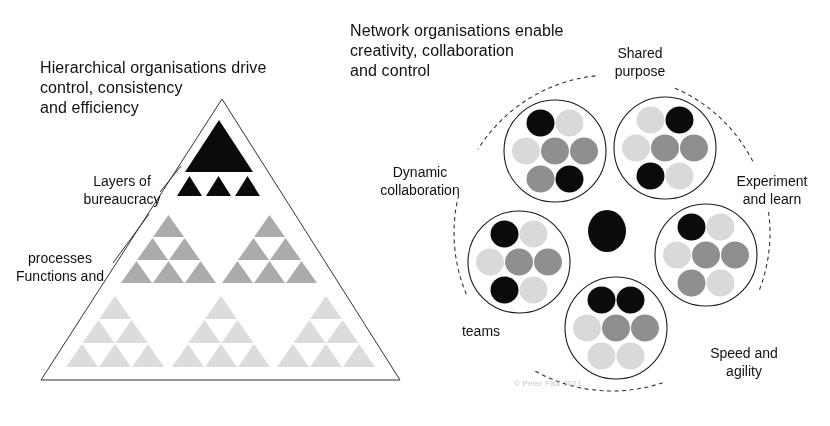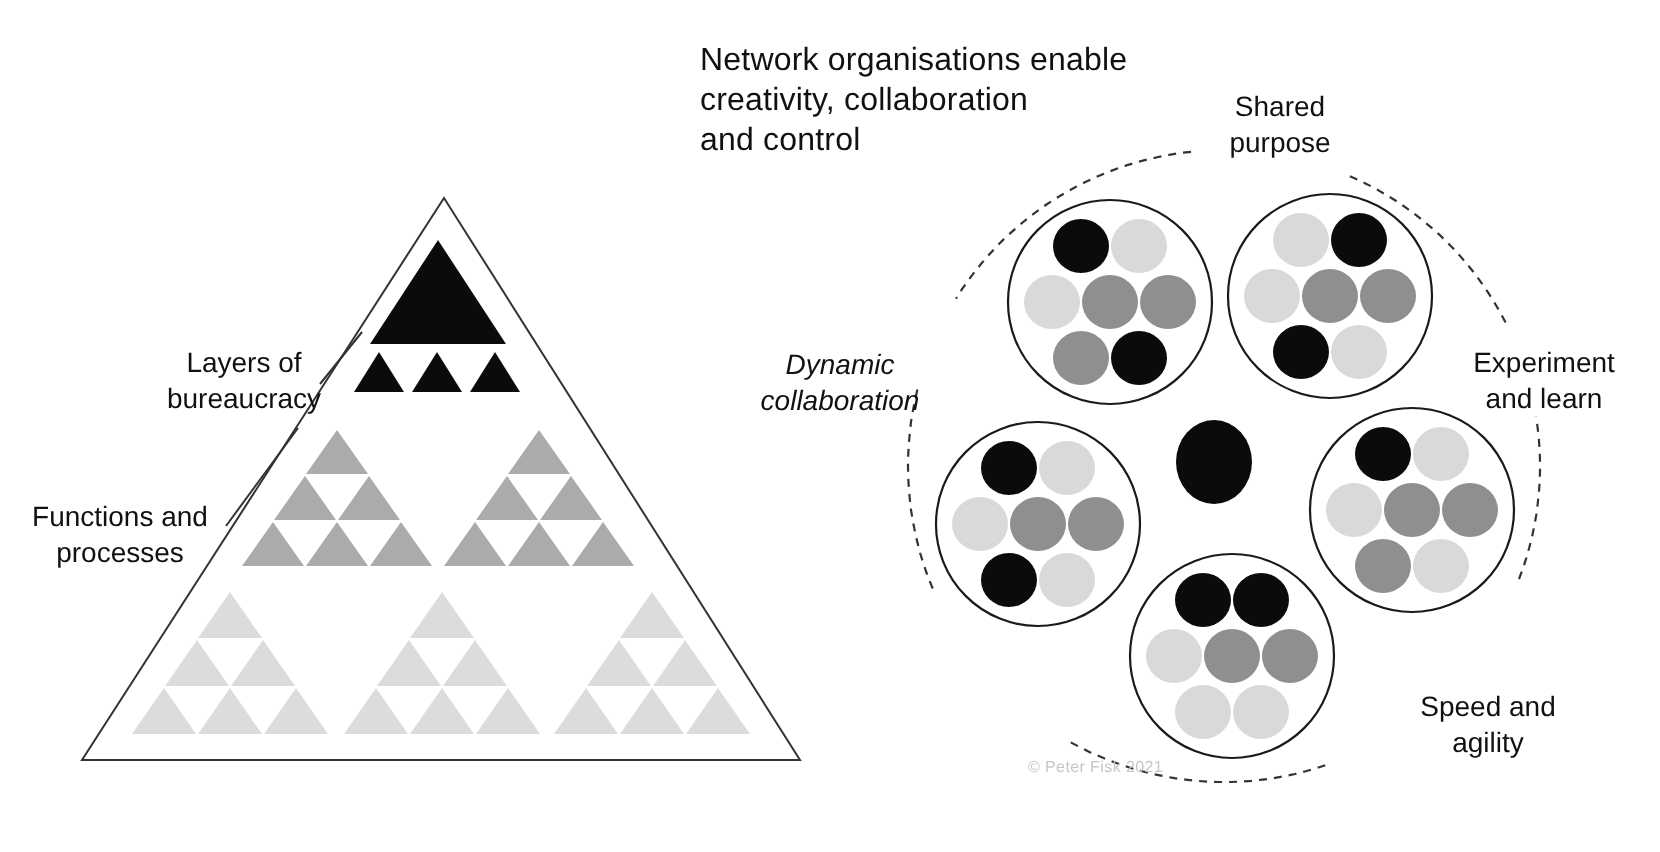--- a/index.html
+++ b/index.html
@@ -97,53 +97,59 @@
       <ellipse cx="601.5" cy="300" rx="14" ry="13.5" fill="#0b0b0b"></ellipse>
       <ellipse cx="630.5" cy="300" rx="14" ry="13.5" fill="#0b0b0b"></ellipse>
       <ellipse cx="587" cy="328" rx="14" ry="13.5" fill="#d9d9d9"></ellipse>
       <ellipse cx="616" cy="328" rx="14" ry="13.5" fill="#8f8f8f"></ellipse>
       <ellipse cx="645" cy="328" rx="14" ry="13.5" fill="#8f8f8f"></ellipse>
       <ellipse cx="601.5" cy="356" rx="14" ry="13.5" fill="#d9d9d9"></ellipse>
       <ellipse cx="630.5" cy="356" rx="14" ry="13.5" fill="#d9d9d9"></ellipse>
       <ellipse cx="607" cy="231" rx="19" ry="21" fill="#0b0b0b"></ellipse>
     </svg>
 
+  <div class="heading" style="left:40px;top:58px;">
+    <div><b>Hierarchical</b><span> organisations drive</span></div>
+    <div>control, consistency</div>
+    <div>and efficiency</div>
+  </div>
 
   <div class="heading" style="left:350px;top:21px;">
     <div><b>Network</b><span> organisations enable</span></div>
     <div>creativity, collaboration</div>
     <div>and control</div>
   </div>
 
   <div class="lbl" style="left:122px;top:172px;">
     <div>Layers of</div>
     <div>bureaucracy</div>
   </div>
 
   <div class="lbl" style="left:60px;top:249px;">
+    <div>processes</div>
     <div>Functions and</div>
-    <div>processes</div>
   </div>
 
   <div class="lbl" style="left:640px;top:44px;">
     <div>Shared</div>
     <div>purpose</div>
   </div>
 
-  <div class="lbl" style="left:420px;top:173px;font-style:italic;">
+  <div class="lbl" style="left:420px;top:163px;">
     <div>Dynamic</div>
     <div>collaboration</div>
   </div>
 
   <div class="lbl" style="left:772px;top:172px;">
     <div>Experiment</div>
     <div>and learn</div>
   </div>
 
   <div class="lbl" style="left:481px;top:322px;">
+    <div>teams</div>
   </div>
 
   <div class="lbl" style="left:744px;top:344px;">
     <div>Speed and</div>
     <div>agility</div>
   </div>
 
   <div class="copyright" style="left:498px;top:379px;">© Peter Fisk 2021</div>
 </div>
 

